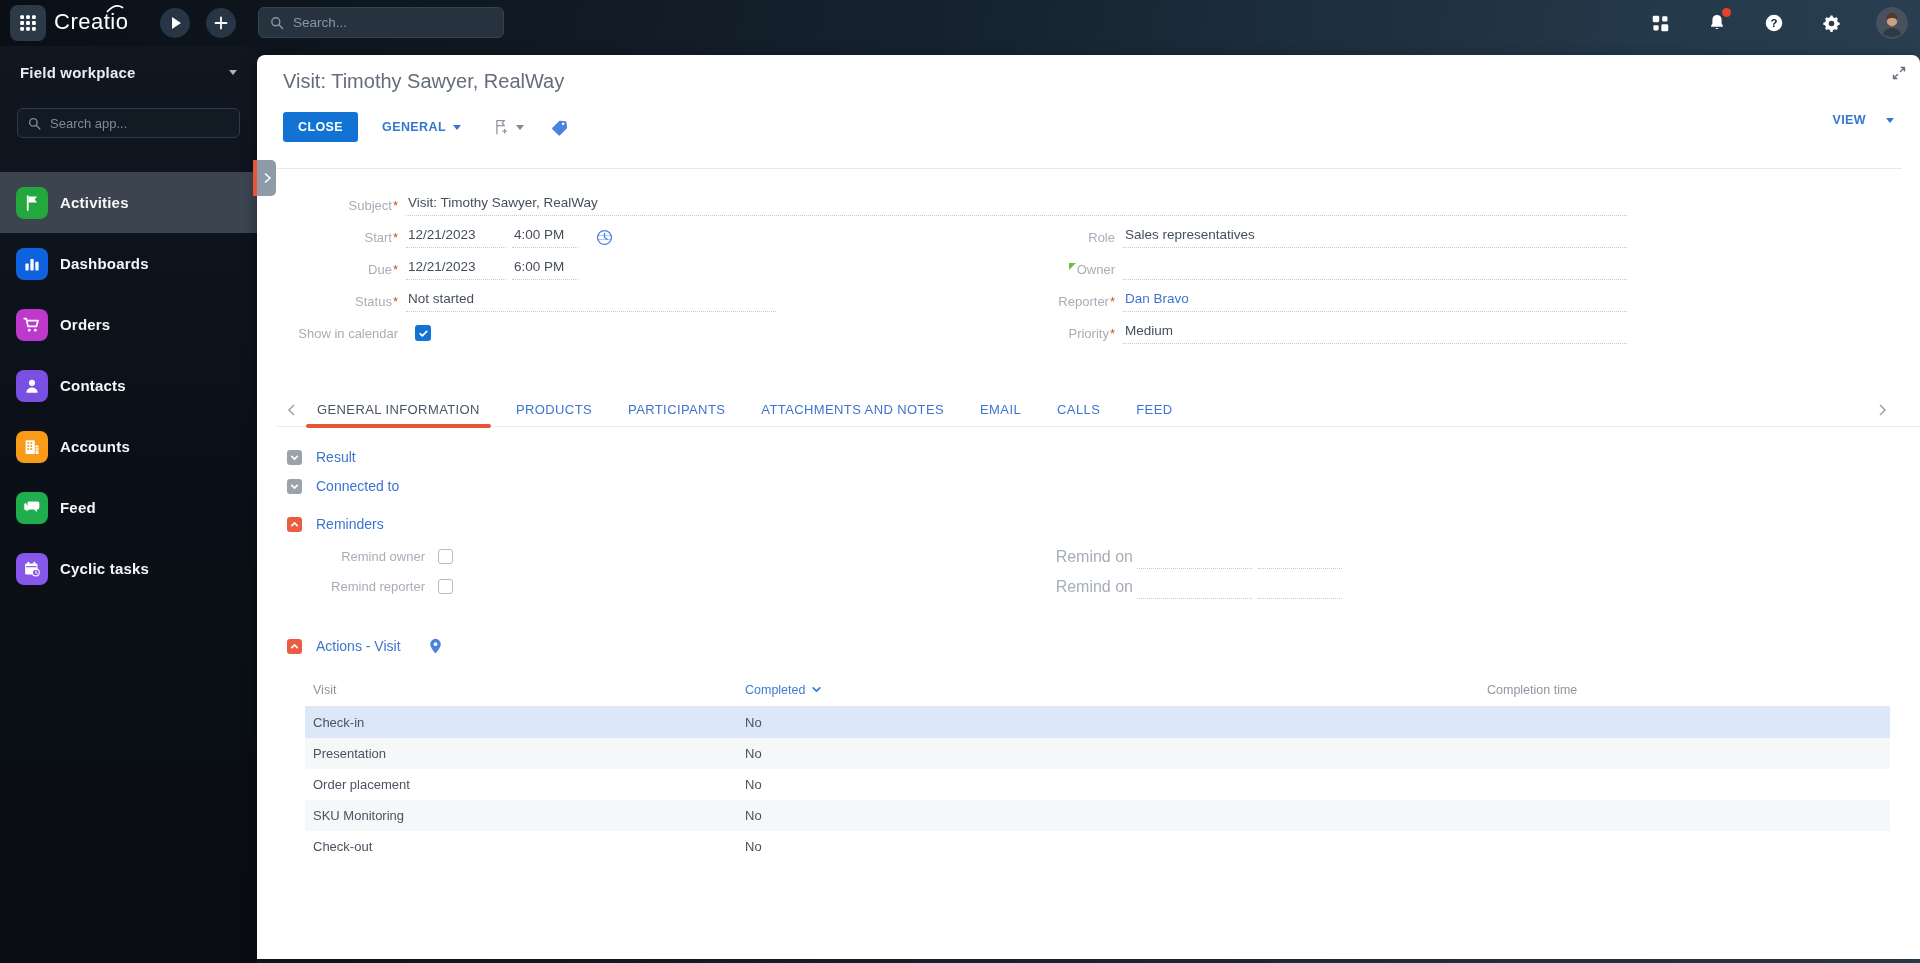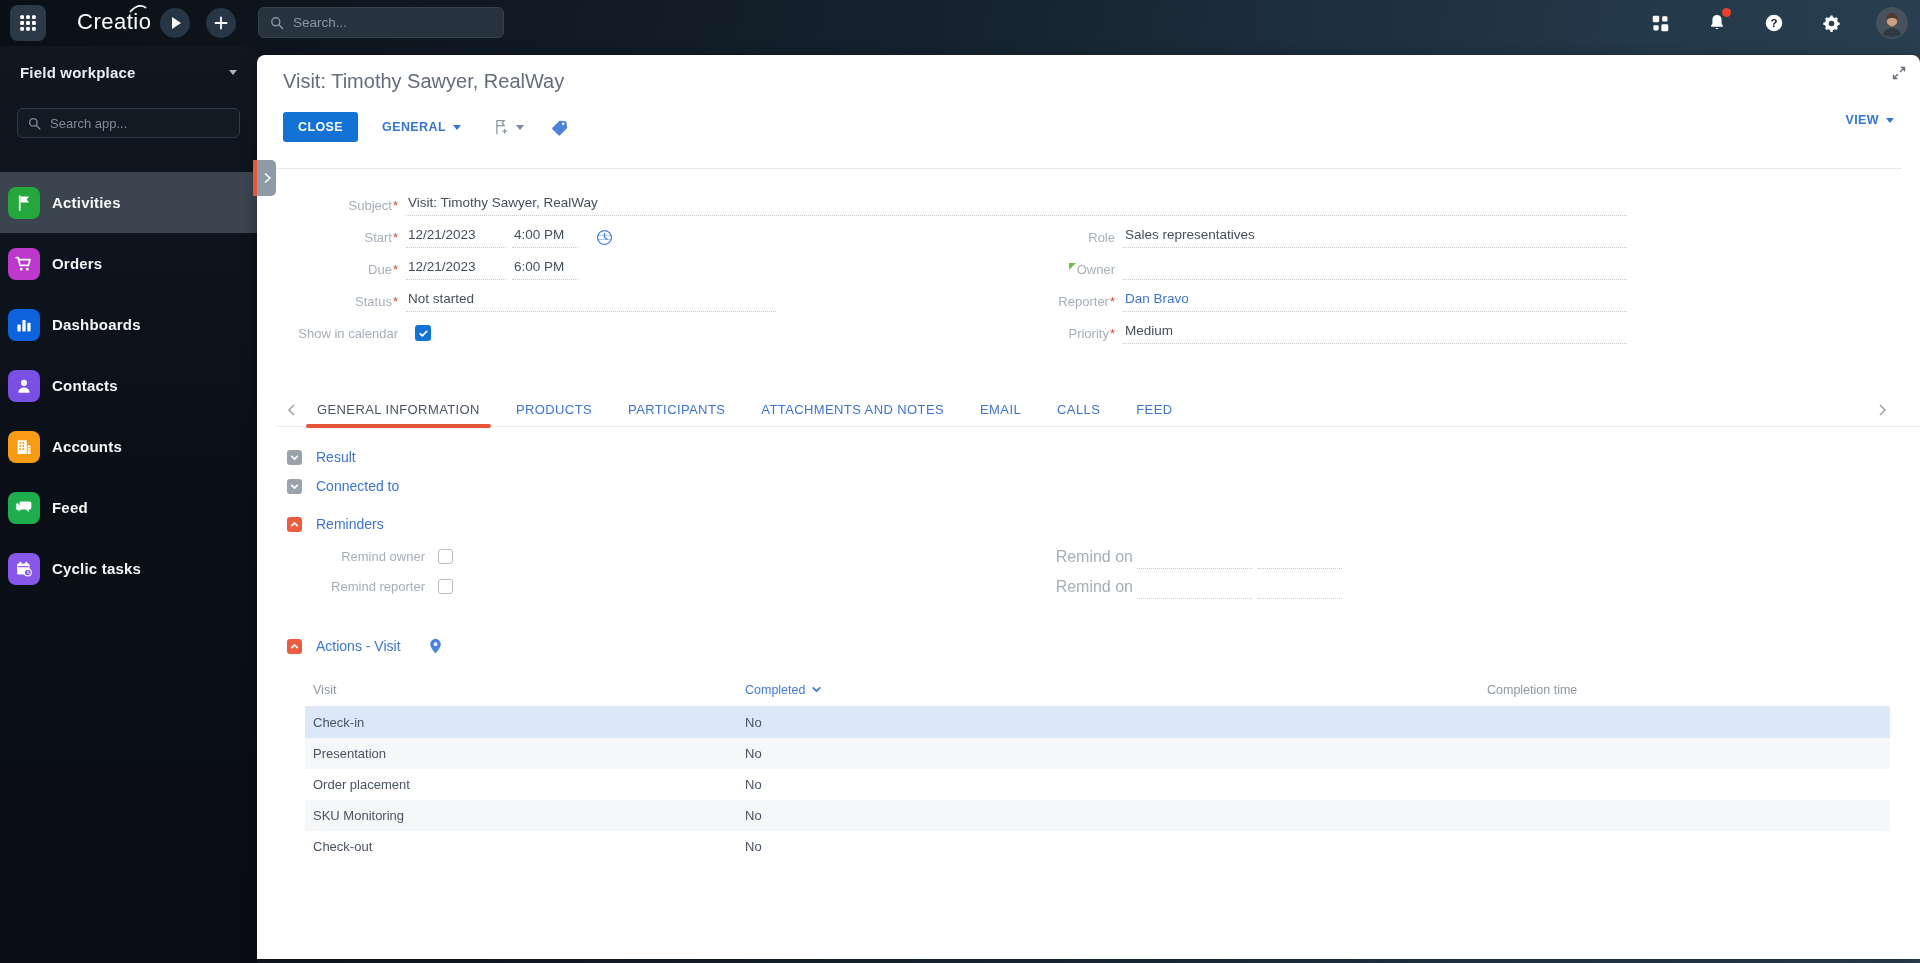--- a/index.html
+++ b/index.html
@@ -4,21 +4,21 @@
 <style>
   * { margin:0; padding:0; box-sizing:border-box; }
   html,body { width:1920px; height:963px; overflow:hidden; font-family:"Liberation Sans","DejaVu Sans",sans-serif; }
   body { background:linear-gradient(100deg,#0a0f16 0%,#15222e 45%,#24394a 80%,#2c4355 100%); position:relative; }
   button { font-family:inherit; background:none; border:none; cursor:pointer; }
   input { font-family:inherit; background:transparent; border:none; outline:none; }
 
   
   .topbar { position:absolute; left:0; top:0; width:1920px; height:46px; }
   .tb-grid { position:absolute; left:10px; top:5px; width:36px; height:36px; border-radius:8px; background:#2c3a48; display:flex; align-items:center; justify-content:center; }
-  .logo { position:absolute; left:77px; top:9px; color:#fff; font-size:22px; font-weight:500; letter-spacing:.5px; }
+  .logo { position:absolute; left:54px; top:9px; color:#fff; font-size:22px; font-weight:500; letter-spacing:.5px; }
   .logo-accent { position:absolute; right:4px; top:-5px; }
   .tb-circle { position:absolute; top:8px; width:30px; height:30px; border-radius:50%; background:#27д; background:#273544; display:flex; align-items:center; justify-content:center; }
   .tb-play { left:160px; }
   .tb-plus { left:206px; }
   .play-tri { width:0; height:0; border-top:6px solid transparent; border-bottom:6px solid transparent; border-left:9px solid #fff; margin-left:3px; }
   .tb-search { position:absolute; left:258px; top:7px; width:246px; height:31px; border-radius:6px; background:#26323e; border:1px solid #36434f; display:flex; align-items:center; padding:0 10px; gap:8px; }
   .tb-search input { flex:1; color:#cfd6dd; font-size:13.5px; }
   .tb-search input::placeholder { color:#8a97a4; }
   .tb-right { position:absolute; right:12px; top:0; height:46px; display:flex; align-items:center; gap:33px; }
   .tb-ic { position:relative; width:24px; height:24px; display:flex; align-items:center; justify-content:center; }
@@ -27,42 +27,42 @@
 
   
   .sidebar { position:absolute; left:0; top:46px; width:257px; height:917px; background:linear-gradient(180deg,#101721 0%,#0b1018 45%,#090d12 100%); }
   .workplace { position:absolute; left:0; top:12px; width:257px; padding:0 20px; height:28px; display:flex; align-items:center; justify-content:space-between; cursor:pointer; }
   .workplace span.wl { color:#e9edf1; font-size:15px; font-weight:600; letter-spacing:.2px; }
   .caret-lt { width:0; height:0; border-left:4.5px solid transparent; border-right:4.5px solid transparent; border-top:5px solid #aab4bf; }
   .app-search { position:absolute; left:17px; top:62px; width:223px; height:30px; border-radius:6px; background:#121a24; border:1px solid #2f3b47; display:flex; align-items:center; padding:0 9px; gap:8px; }
   .app-search input { flex:1; color:#c6cdd5; font-size:13px; }
   .app-search input::placeholder { color:#7e8b99; }
   .menu { position:absolute; left:0; top:126px; width:257px; }
-  .mi { height:61px; display:flex; align-items:center; padding-left:8px; gap:12px; cursor:pointer; }
+  .mi { height:61px; display:flex; align-items:center; padding-left:16px; gap:12px; cursor:pointer; }
   .mi.active { background:#3b444f; }
   .mi-icon { width:32px; height:32px; border-radius:8px; display:flex; align-items:center; justify-content:center; flex:none; }
   .mi-icon svg { width:22px; height:22px; }
   .mi-label { color:#f4f6f8; font-size:15px; font-weight:600; letter-spacing:.2px; }
 
   
   .active-stripe { position:absolute; left:253px; top:160px; width:4px; height:36px; z-index:5; }
   .panel-tab { position:absolute; left:0; top:105px; width:19px; height:36px; background:#8692a0; opacity:.92; border-radius:0 5px 5px 0; display:flex; align-items:center; justify-content:center; z-index:6; }
 
   
   .card { position:absolute; left:257px; top:55px; width:1663px; height:904px; background:#fff; border-radius:8px 8px 0 0; box-shadow:0 2px 14px rgba(0,0,0,.35); }
   .expand-corner { position:absolute; right:14px; top:11px; }
   .page-title { position:absolute; left:26px; top:15px; font-size:20px; font-weight:400; color:#646d79; }
   .toolbar { position:absolute; left:26px; top:56px; height:32px; display:flex; align-items:center; }
   .btn-close { background:#1273d4; color:#fff; font-size:12.5px; font-weight:700; letter-spacing:.4px; padding:8px 15px; border-radius:3px; }
   .btn-actions { margin-left:24px; display:flex; align-items:center; gap:7px; color:#3576d2; font-size:12.5px; font-weight:700; letter-spacing:.4px; }
   .caret-blue { width:0; height:0; border-left:4px solid transparent; border-right:4px solid transparent; border-top:5px solid #3576d2; }
   .caret-gray { width:0; height:0; border-left:4px solid transparent; border-right:4px solid transparent; border-top:5px solid #7c8895; }
   .btn-flagplus { margin-left:30px; display:flex; align-items:center; gap:5px; }
   .btn-tag { margin-left:26px; display:flex; align-items:center; }
-  .btn-view { position:absolute; right:26px; top:58px; display:flex; align-items:center; gap:7px; color:#3576d2; font-size:12.5px; font-weight:700; letter-spacing:.4px;text-align:right; }
+  .btn-view { position:absolute; right:26px; top:58px; display:flex; align-items:center; gap:20px; color:#3576d2; font-size:12.5px; font-weight:700; letter-spacing:.4px;text-align:right; }
 
   
   .form-area { position:absolute; left:20px; right:18px; top:113px; border-top:1px solid #e6e8ec; padding-top:20px; }
   .fgrid { display:grid; grid-template-columns:714px 1fr; grid-auto-rows:32px; }
   .frow { display:flex; align-items:center; }
   .subject-row { grid-column:1 / -1; }
   .flabel { flex:0 0 121px; margin-right:8px; text-align:right; font-size:13px; color:#a7aeb7; white-space:nowrap; position:relative; }
   .flabel-r { flex:0 0 124px; margin-right:8px; text-align:right; font-size:13px; color:#a7aeb7; white-space:nowrap; position:relative; }
   .ast { color:#d6492f; margin-left:1px; }
   .changed::before { content:""; display:inline-block; width:0; height:0; border-top:7px solid #6fbf3e; border-right:7px solid transparent; margin-right:1px; vertical-align:4px; }
@@ -213,40 +213,40 @@
             <svg viewBox="0 0 24 24">
               <g fill="#fff">
                 <rect x="6.4" y="3.5" width="1.9" height="17" rx=".95"></rect>
                 <path d="M8.3 5h9.2l-2.6 3.2 2.6 3.2H8.3z"></path>
               </g>
             </svg>
           </span>
     <span class="mi-label">Activities</span>
   </div>
         <div class="mi">
-    <span class="mi-icon" style="background: rgb(189, 57, 204);">
-            <svg viewBox="0 0 24 24">
-              <path d="M3.5 5h2.2l2 8.6h9l1.9-6.4H6.3" fill="none" stroke="#fff" stroke-width="1.9" stroke-linecap="round" stroke-linejoin="round"></path>
-              <circle cx="9" cy="17.6" r="1.5" fill="#fff"></circle>
-              <circle cx="15.6" cy="17.6" r="1.5" fill="#fff"></circle>
-            </svg>
-          </span>
-    <span class="mi-label">Orders</span>
-  </div>
-        <div class="mi">
     <span class="mi-icon" style="background: rgb(15, 98, 221);">
             <svg viewBox="0 0 24 24">
               <g fill="#fff">
                 <rect x="4.8" y="11.5" width="3.6" height="7.5" rx="1"></rect>
                 <rect x="10.2" y="6.5" width="3.6" height="12.5" rx="1"></rect>
                 <rect x="15.6" y="9.5" width="3.6" height="9.5" rx="1"></rect>
               </g>
             </svg>
           </span>
     <span class="mi-label">Dashboards</span>
+  </div>
+        <div class="mi">
+    <span class="mi-icon" style="background: rgb(189, 57, 204);">
+            <svg viewBox="0 0 24 24">
+              <path d="M3.5 5h2.2l2 8.6h9l1.9-6.4H6.3" fill="none" stroke="#fff" stroke-width="1.9" stroke-linecap="round" stroke-linejoin="round"></path>
+              <circle cx="9" cy="17.6" r="1.5" fill="#fff"></circle>
+              <circle cx="15.6" cy="17.6" r="1.5" fill="#fff"></circle>
+            </svg>
+          </span>
+    <span class="mi-label">Orders</span>
   </div>
         <div class="mi">
     <span class="mi-icon" style="background: rgb(122, 79, 227);">
             <svg viewBox="0 0 24 24">
               <g fill="#fff">
                 <circle cx="12" cy="8.6" r="3.3"></circle>
                 <path d="M5.8 18.6c.7-3.2 3.2-4.9 6.2-4.9s5.5 1.7 6.2 4.9c.1.4-.2.8-.6.8H6.4c-.4 0-.7-.4-.6-.8z"></path>
               </g>
             </svg>
           </span>

